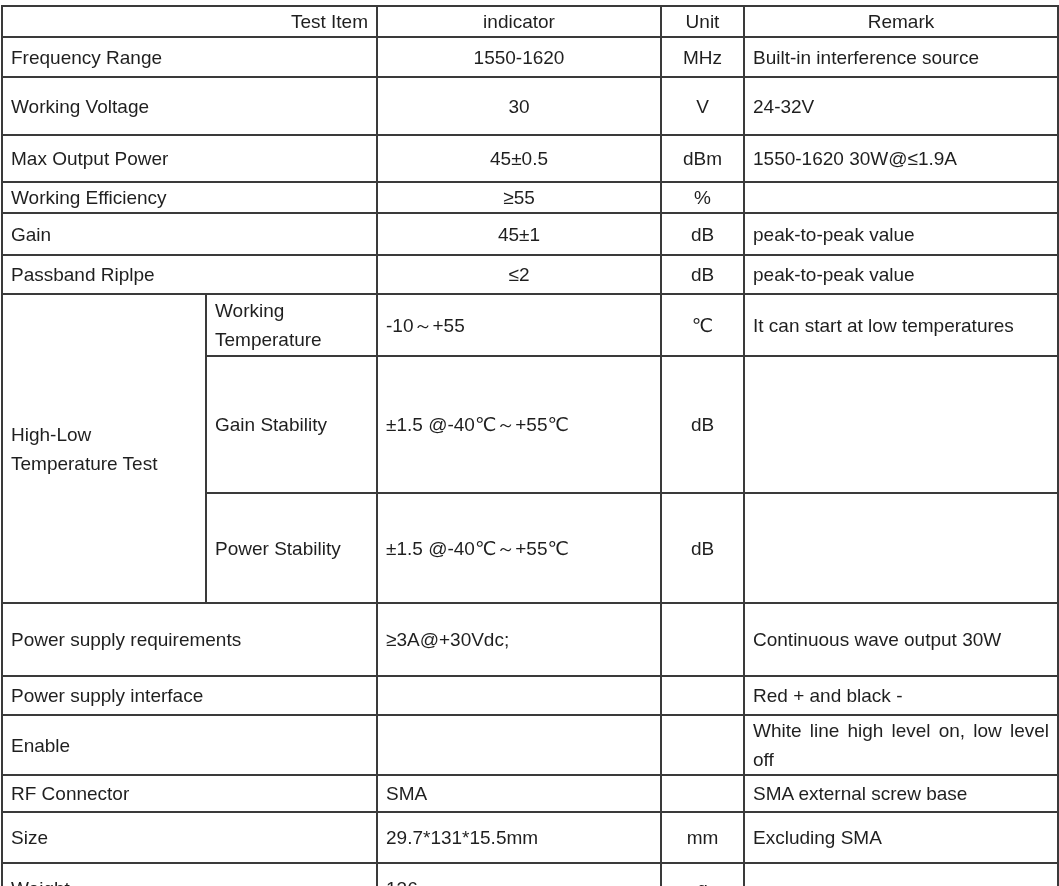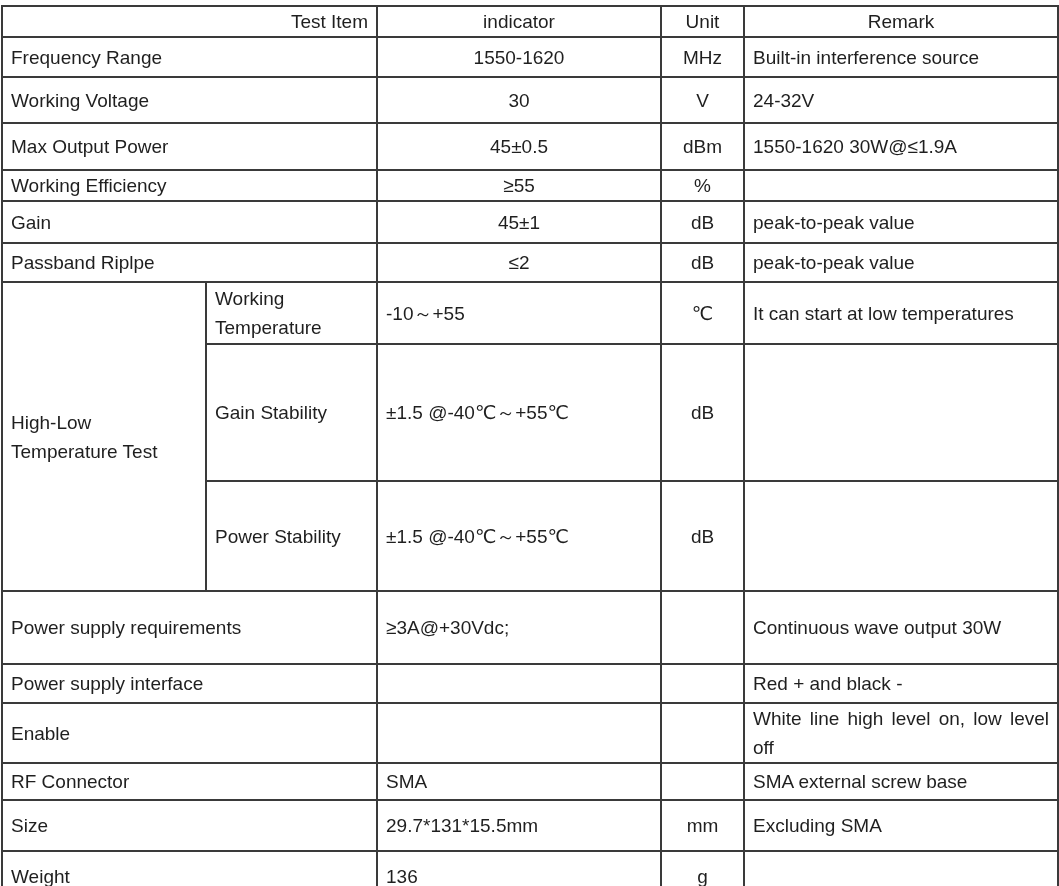--- a/index.html
+++ b/index.html
@@ -42,21 +42,21 @@
       <td class="c">Unit</td>
       <td class="c">Remark</td>
     </tr>
 
     <tr style="height:40px">
       <td colspan="2">Frequency Range</td>
       <td class="c">1550-1620</td>
       <td class="c">MHz</td>
       <td>Built-in interference source</td>
     </tr>
-    <tr style="height:46px">
+    <tr style="height:58px">
       <td colspan="2">Working Voltage</td>
       <td class="c">30</td>
       <td class="c">V</td>
       <td>24-32V</td>
     </tr>
     <tr style="height:47px">
       <td colspan="2">Max Output Power</td>
       <td class="c">45±0.5</td>
       <td class="c">dBm</td>
       <td>1550-1620 30W@≤1.9A</td>

